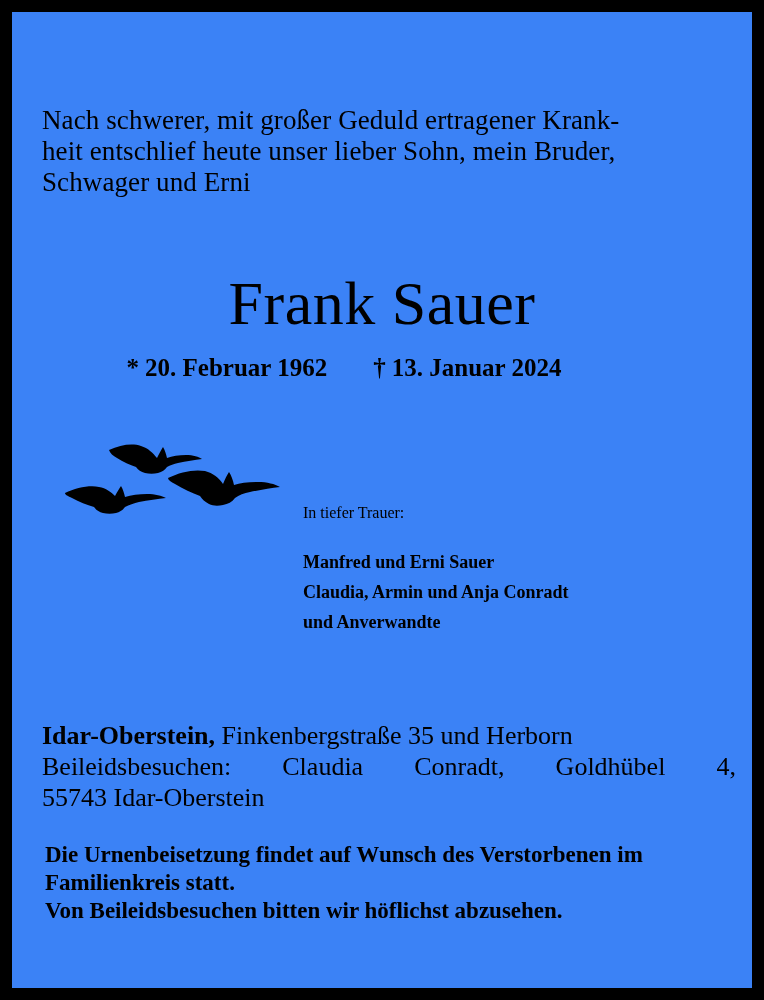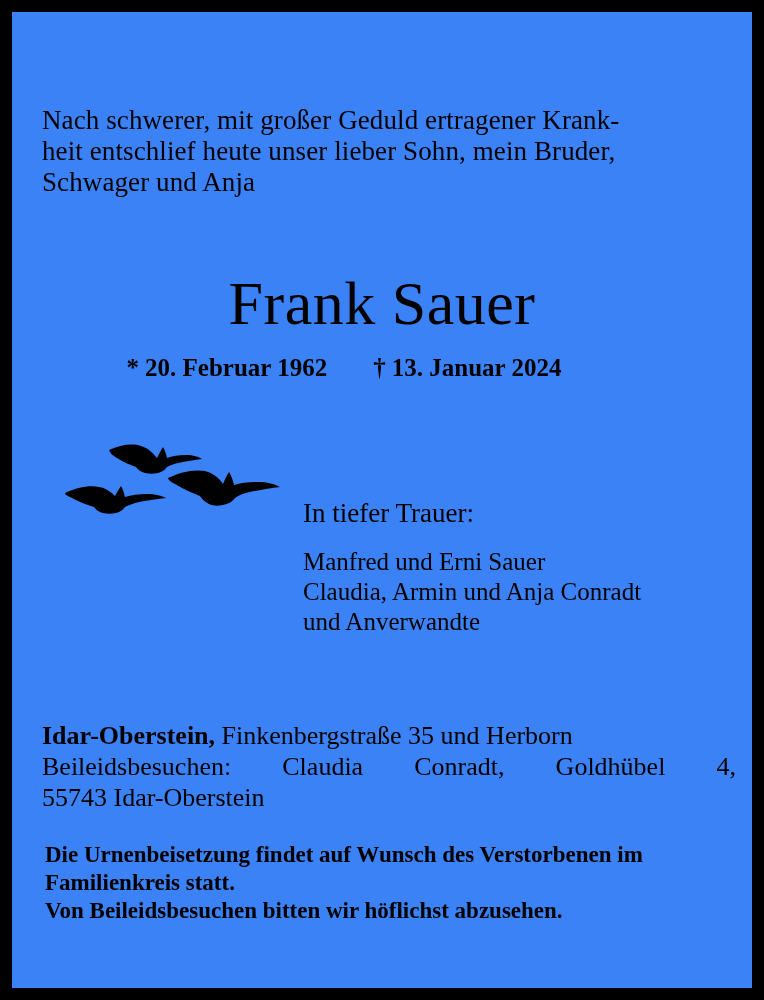--- a/index.html
+++ b/index.html
@@ -96,28 +96,28 @@
   .birds svg { display: block; width: 240px; height: 100px; }
 
   
   .mourners {
     position: absolute;
     left: 291px;
     top: 486px;
     width: 440px;
   }
   .mourners .lead {
-    font-size: 27px;
+    font-size: 16px;
     line-height: 30px;
     margin: 0 0 19px 0;
   }
   .mourners .family {
-    font-size: 25px;
+    font-size: 18px;
     line-height: 30px;
-    font-weight: normal;
+    font-weight: bold;
     margin: 0;
   }
   .mourners .family .line { display: block; white-space: nowrap; }
 
   
   .address {
     position: absolute;
     left: 30px;
     top: 708px;
     width: 694px;
@@ -152,21 +152,21 @@
   <div class="frame-border frame-top"></div>
   <div class="frame-border frame-bottom"></div>
   <div class="frame-border frame-left"></div>
   <div class="frame-border frame-right"></div>
 
   <div class="page">
 
     <div class="intro">
       <span class="line">Nach schwerer, mit großer Geduld ertragener Krank-</span>
       <span class="line">heit entschlief heute unser lieber Sohn, mein Bruder,</span>
-      <span class="line">Schwager und Anja</span>
+      <span class="line">Schwager und Erni</span>
     </div>
 
     <h1 class="name">Frank Sauer</h1>
 
     <div class="dates">
       <span class="birth">
         <span class="sym">*</span><span>20. Februar 1962</span>
       </span>
       <span class="death">
         <span class="sym">†</span><span>13. Januar 2024</span>

